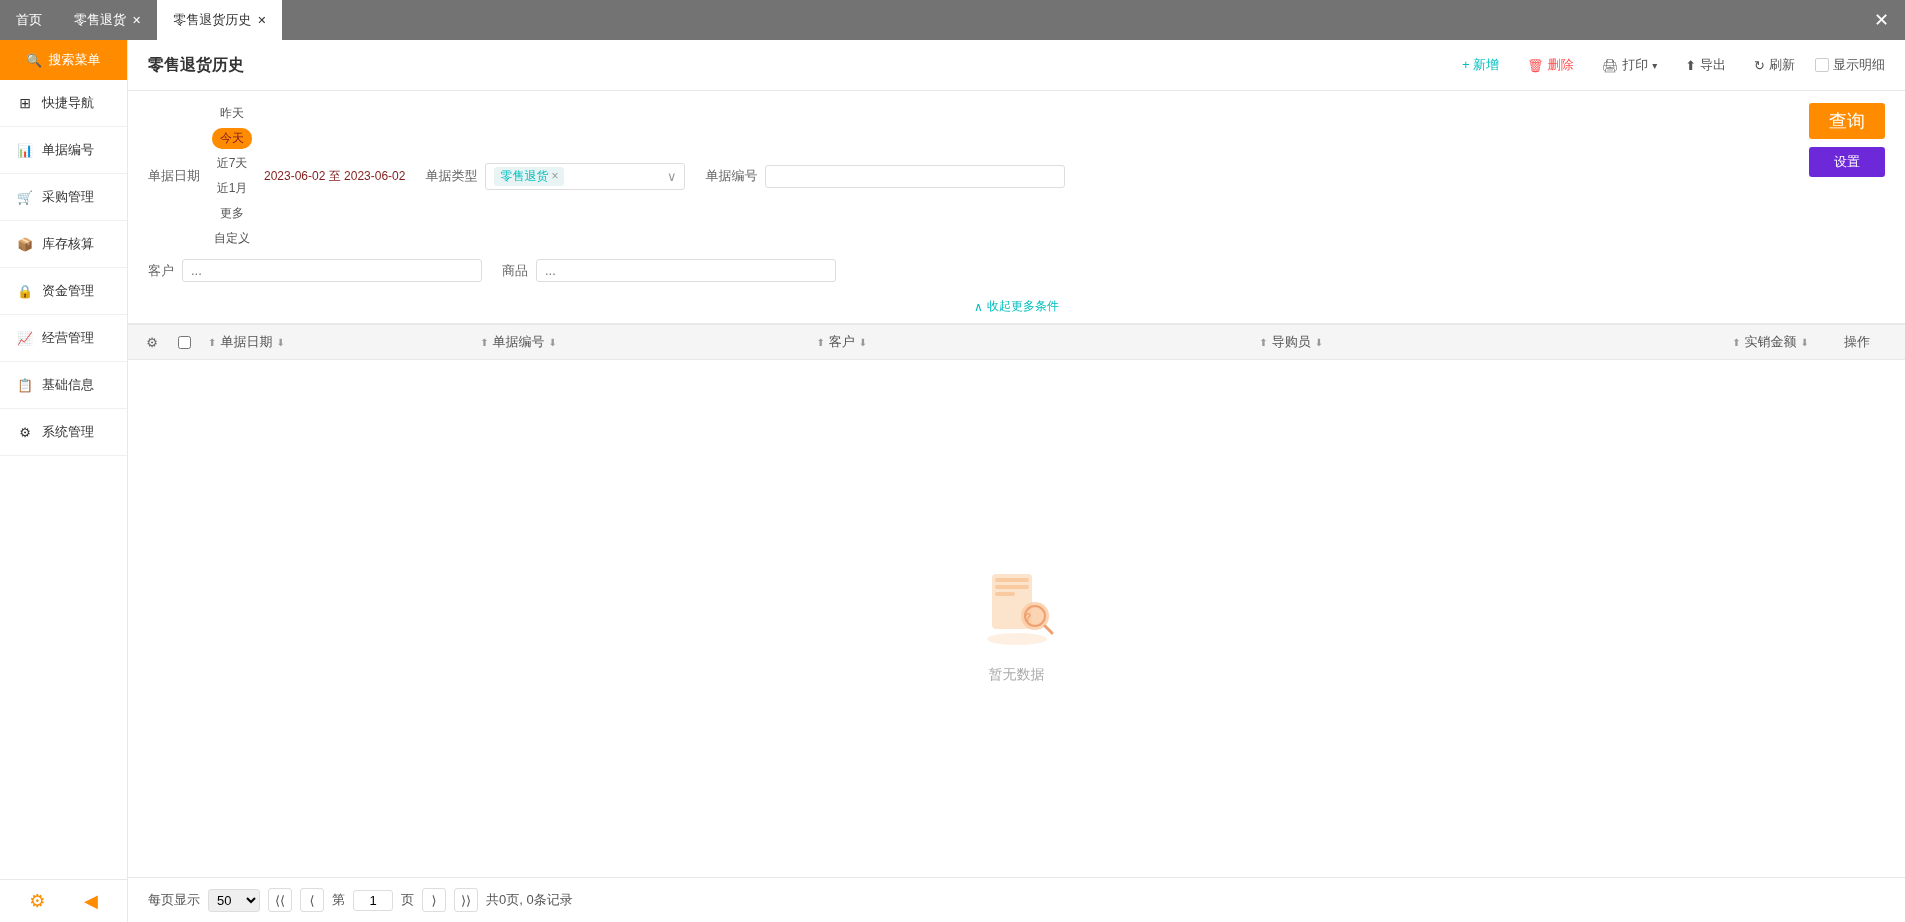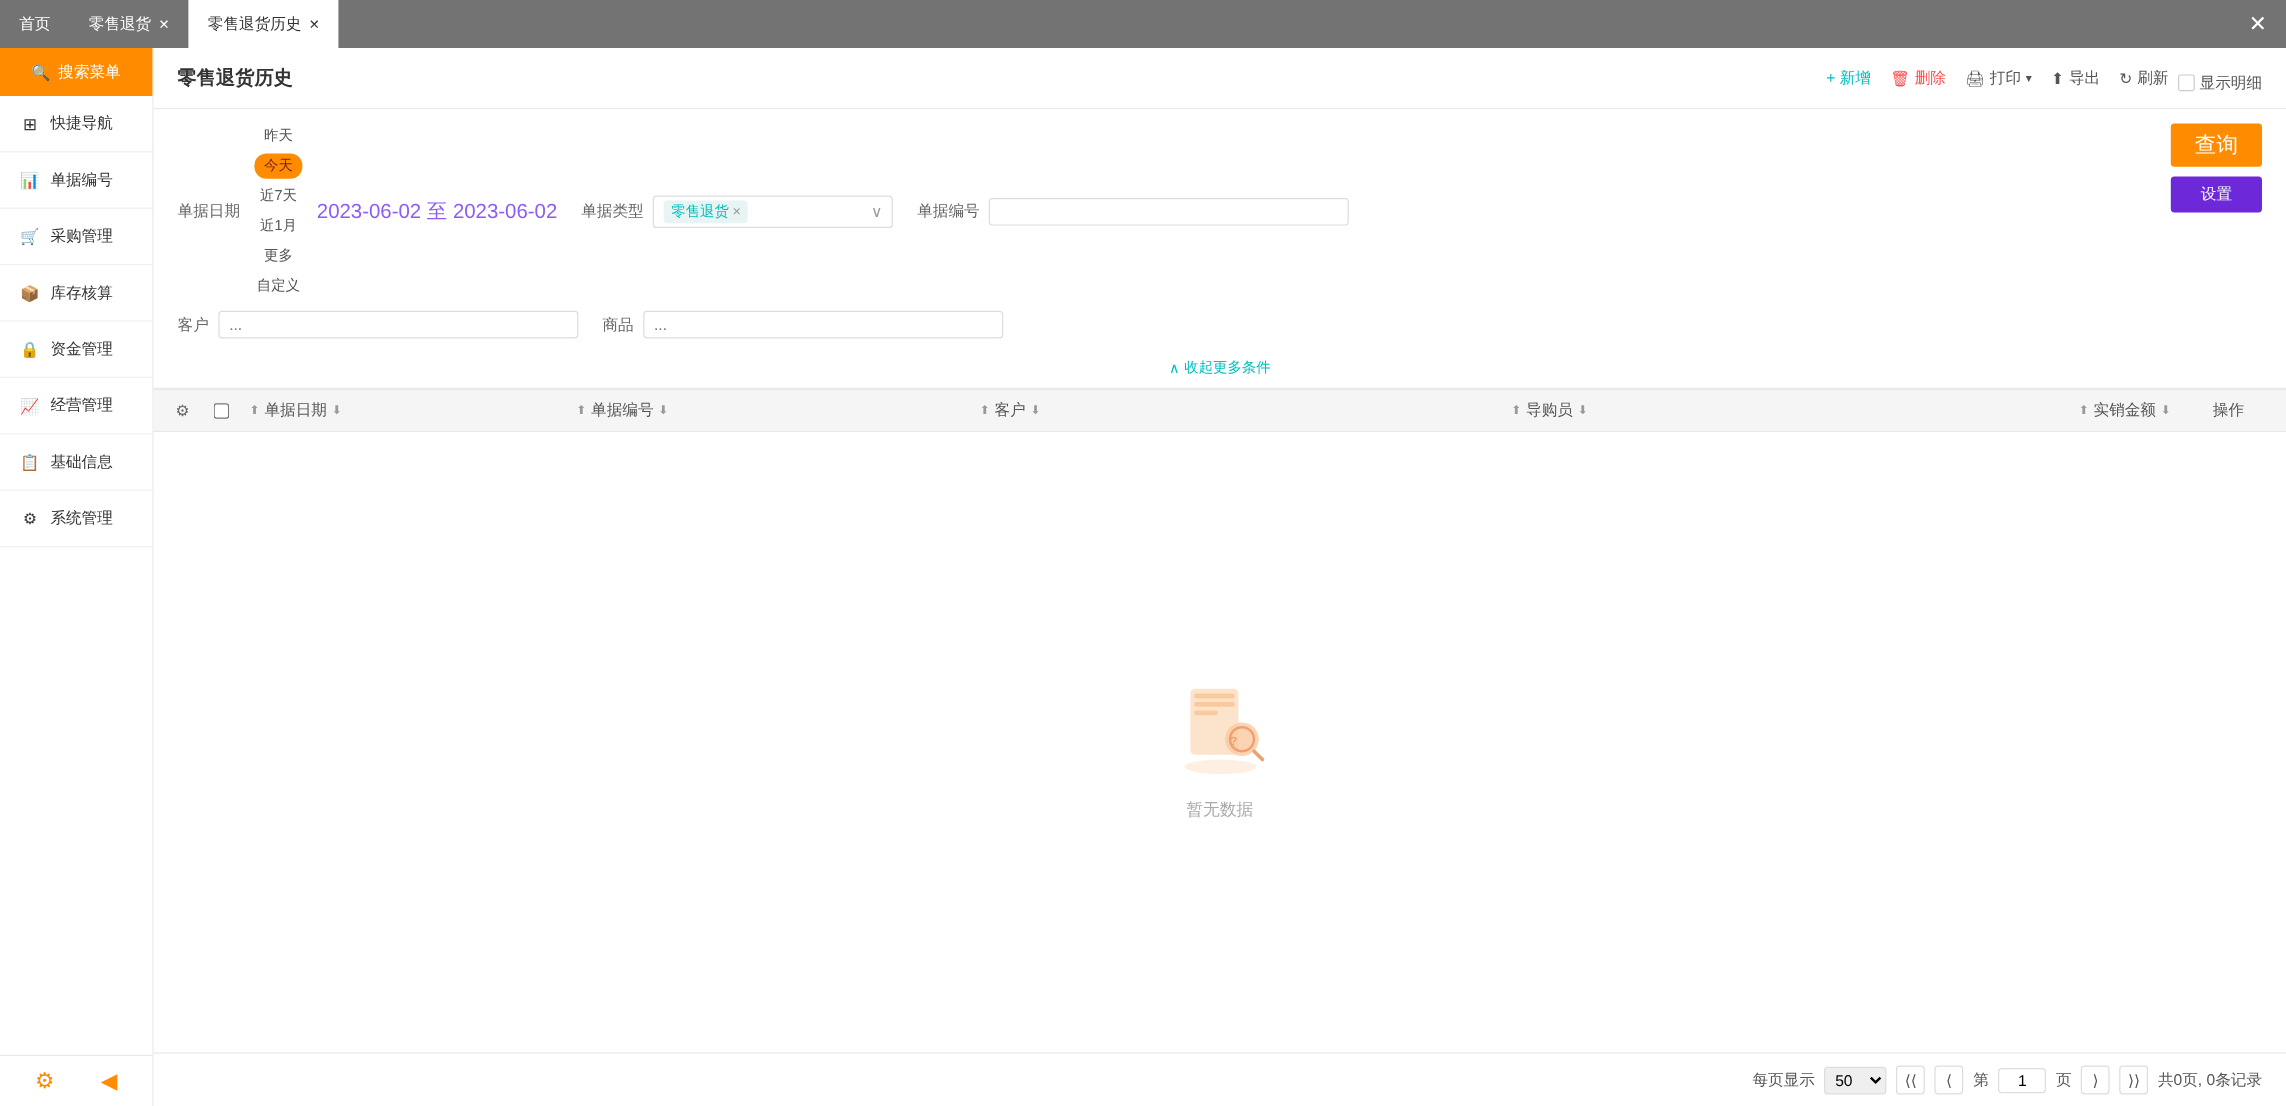--- a/index.html
+++ b/index.html
@@ -130,21 +130,22 @@
       border-bottom: 1px solid #e8e8e8;
       flex-shrink: 0;
     }
     .page-title {
       font-size: 16px;
       font-weight: bold;
       color: #333;
     }
     .toolbar {
       display: flex;
-      align-items: flex-end;
+      align-items: center;
+      gap: 12px;
     }
     .toolbar-btn {
       display: flex;
       align-items: center;
       gap: 4px;
       cursor: pointer;
       color: #555;
       font-size: 13px;
       padding: 4px 8px;
       border-radius: 3px;
@@ -206,22 +207,22 @@
       font-size: 12px;
       color: #555;
     }
     .date-btn.active {
       background: #ff8c00;
       color: #7f1d1d;
       border-radius: 10px;
       padding: 2px 8px;
     }
     .date-range {
-      color: #8b5cf6;
-      font-size: 17px;
+      color: #7f1d1d;
+      font-size: 12px;
     }
     .filter-type-select {
       display: flex;
       align-items: center;
       border: 1px solid #ddd;
       border-radius: 3px;
       padding: 3px 8px;
       min-width: 200px;
       background: white;
       cursor: pointer;
@@ -358,21 +359,20 @@
     }
     .empty-text {
       color: #aaa;
       font-size: 14px;
     }
 
     
     .pagination {
       display: flex;
       align-items: center;
-      justify-content: flex-end;
       padding: 10px 20px;
       border-top: 1px solid #e8e8e8;
       background: white;
       gap: 8px;
       flex-shrink: 0;
       font-size: 13px;
       color: #555;
     }
     .page-size-select {
       border: 1px solid #ddd;

